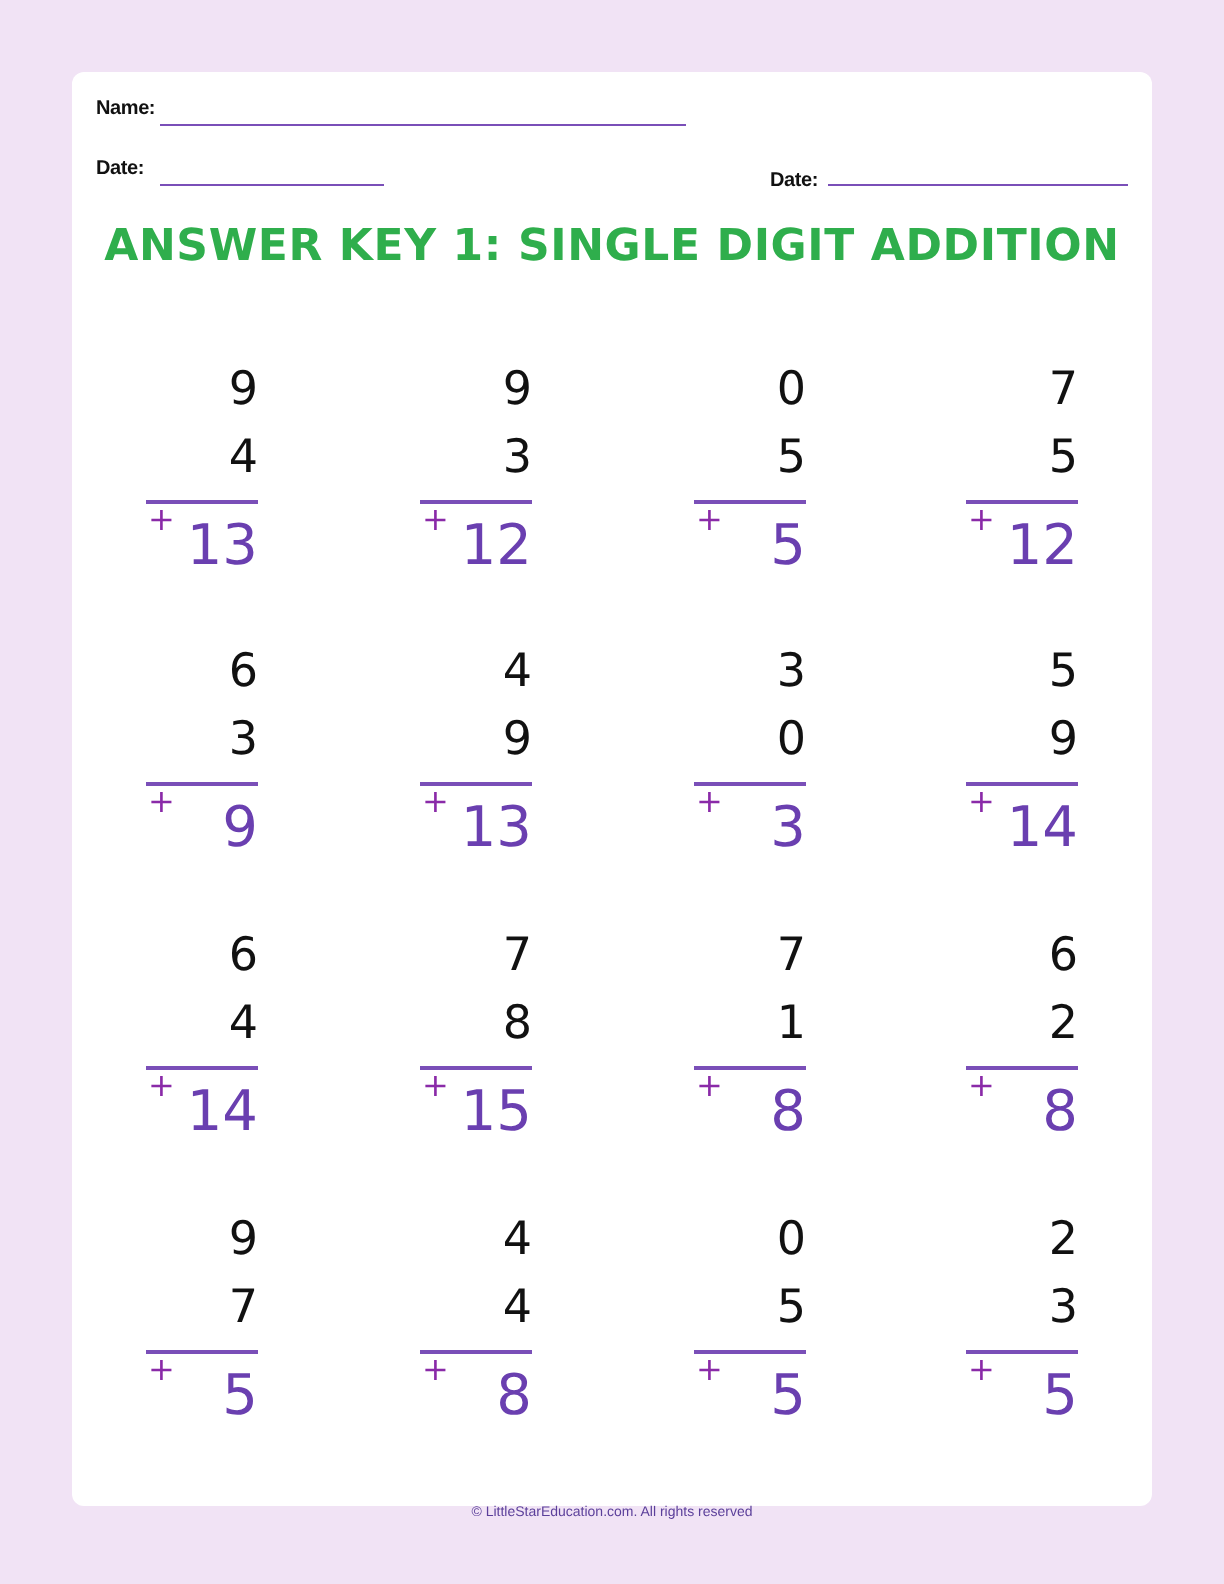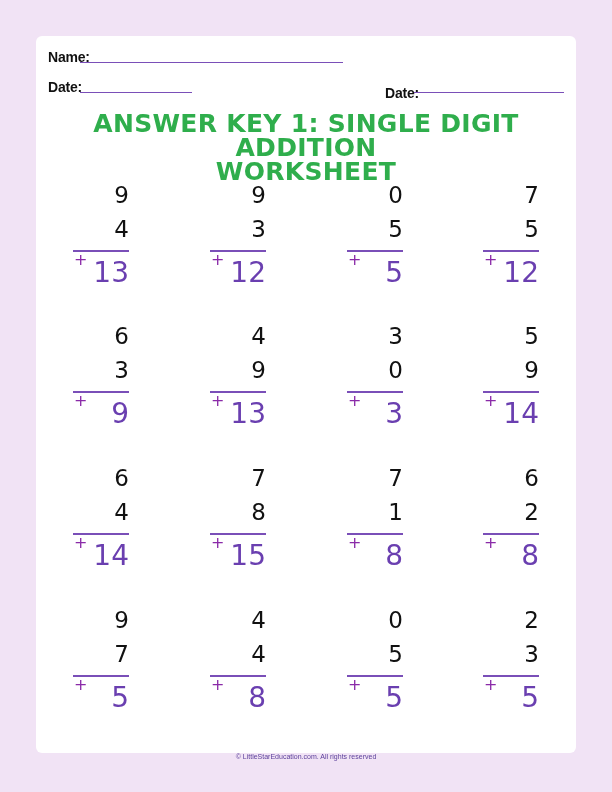--- a/index.html
+++ b/index.html
@@ -14,37 +14,37 @@
     position:absolute;
     left:36px; top:36px;
     width:540px; height:717px;
     background:#ffffff;
     border-radius:6px;
   }
   .label {
     position:absolute;
     font-family:"Liberation Sans", sans-serif;
     font-weight:bold;
-    font-size:14px;
+    font-size:10px;
     color:#111;
     letter-spacing:-0.2px;
   }
   .uline {
     position:absolute;
     height:0;
     border-top:1px solid #7a4fb8;
   }
   .title {
     position:absolute;
     left:36px; width:540px;
     top:112px;
     text-align:center;
     font-family:"DejaVu Sans", sans-serif;
     font-weight:bold;
-    font-size:25px;
+    font-size:22px;
     line-height:24px;
     color:#2fae4c;
     letter-spacing:0.3px;
   }
   .problem {
     position:absolute;
     width:56px;
     height:110px;
   }
   .num {
@@ -98,21 +98,20 @@
 <div class="uline" style="left:80px; top:62px; width:263px;"></div>
 
 <div class="label" style="left:48px; top:79px;">Date:</div>
 <div class="uline" style="left:80px; top:92px; width:112px;"></div>
 
 <div class="label" style="left:385px; top:85px;">Date:</div>
 <div class="uline" style="left:414px; top:92px; width:150px;"></div>
 
 <div class="title">
   <div>ANSWER KEY 1: SINGLE DIGIT ADDITION</div>
-  <div>WORKSHEET</div>
 </div>
 
 <div>
 
   <div class="problem" style="left:73px; top:187px;">
     <span class="num n1">9</span>
     <span class="num n2">4</span>
     <div class="bar"></div>
     <span class="plus">+</span>
     <span class="ans">13</span>

